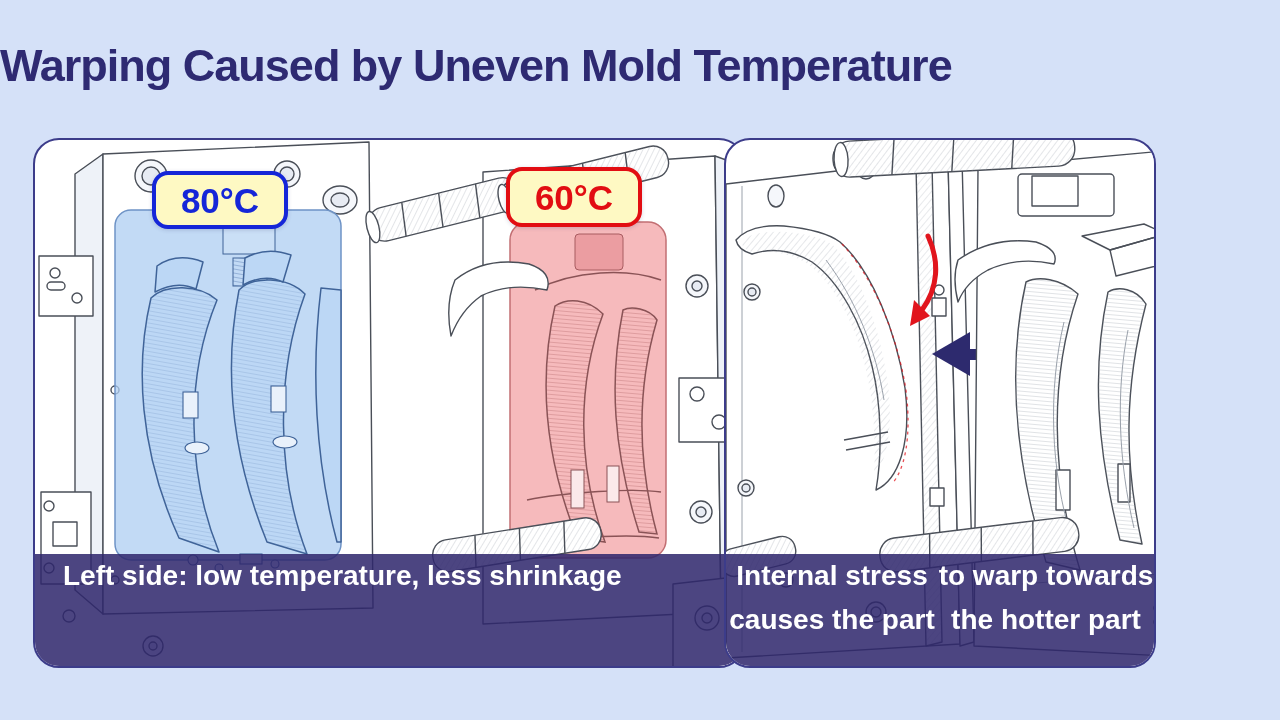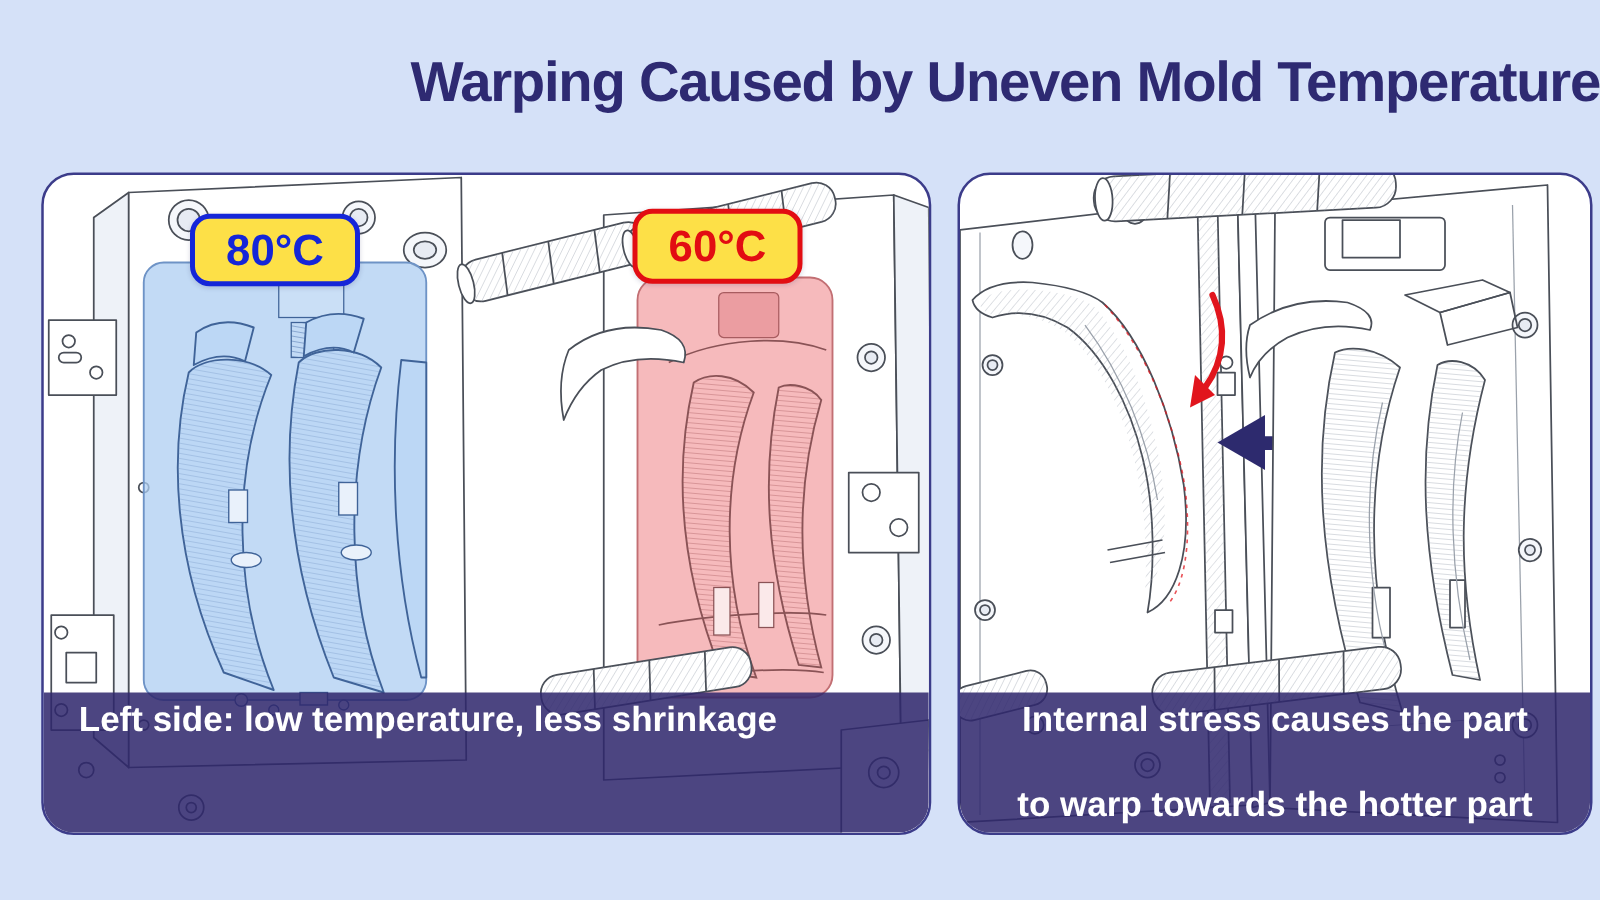--- a/index.html
+++ b/index.html
@@ -3,49 +3,49 @@
 <meta charset="utf-8">
 <style>
   * { margin:0; padding:0; box-sizing:border-box; }
   html,body { width:1280px; height:720px; overflow:hidden; }
   body { background: var(--page_bg); font-family:"Liberation Sans", sans-serif; position:relative; }
 
   .page { position:absolute; inset:0; }
 
   h1.title {
     position:absolute; top:40px; left:0; width:1280px;
-    text-align:right; font-size:45px; font-weight:bold;
+    text-align:left; font-size:45px; font-weight:bold;
     letter-spacing:-1px; color: var(--title_text);
   }
 
   .panel {
     position:absolute; top:138px; height:530px;
     background: var(--panel_bg);
     border:2px solid var(--panel_border);
     border-radius:26px; overflow:hidden;
   }
   .panel-left  { left:33px;  width:712px; }
-  .panel-right { left:766px; width:508px; }
+  .panel-right { left:724px; width:432px; }
   .panel svg { position:absolute; left:0; top:0; }
 
   .badge {
     position:absolute; display:flex; align-items:center; justify-content:center;
-    background:#fde047; border-radius:16px; font-weight:bold; font-size:35px;
+    background:#fef9c3; border-radius:16px; font-weight:bold; font-size:35px;
     box-shadow:0 1px 4px rgba(40,40,90,0.18); line-height:1;
   }
   .badge-cold { left:117px; top:31px; width:136px; height:58px;
     border:4px solid var(--cold_accent); color: var(--cold_accent); }
   .badge-hot  { left:471px; top:27px; width:136px; height:60px;
     border:4px solid var(--hot_accent); color: var(--hot_accent); }
 
   .caption {
     position:absolute; left:0; right:0; bottom:0; height:112px;
     background: var(--overlay_bg);
     border-radius:0 0 22px 22px;
-    display:flex; flex-direction:column; justify-content:space-between;
+    display:flex; flex-direction:row; justify-content:flex-start;
     color: var(--caption_text); font-weight:bold; font-size:28px; line-height:44px;
   }
   .caption-left  { padding-left:28px; text-align:left; }
   .caption-right { text-align:center; }
 
   
   .sk   { stroke: var(--sketch_line); stroke-width:1.4; fill:#ffffff; stroke-linejoin:round; }
   .skn  { stroke: var(--sketch_line); stroke-width:1.4; fill:none; stroke-linejoin:round; }
   .faint{ stroke:#9aa1ab; stroke-width:1; fill:none; }
   .side { fill:#eef2f8; }

